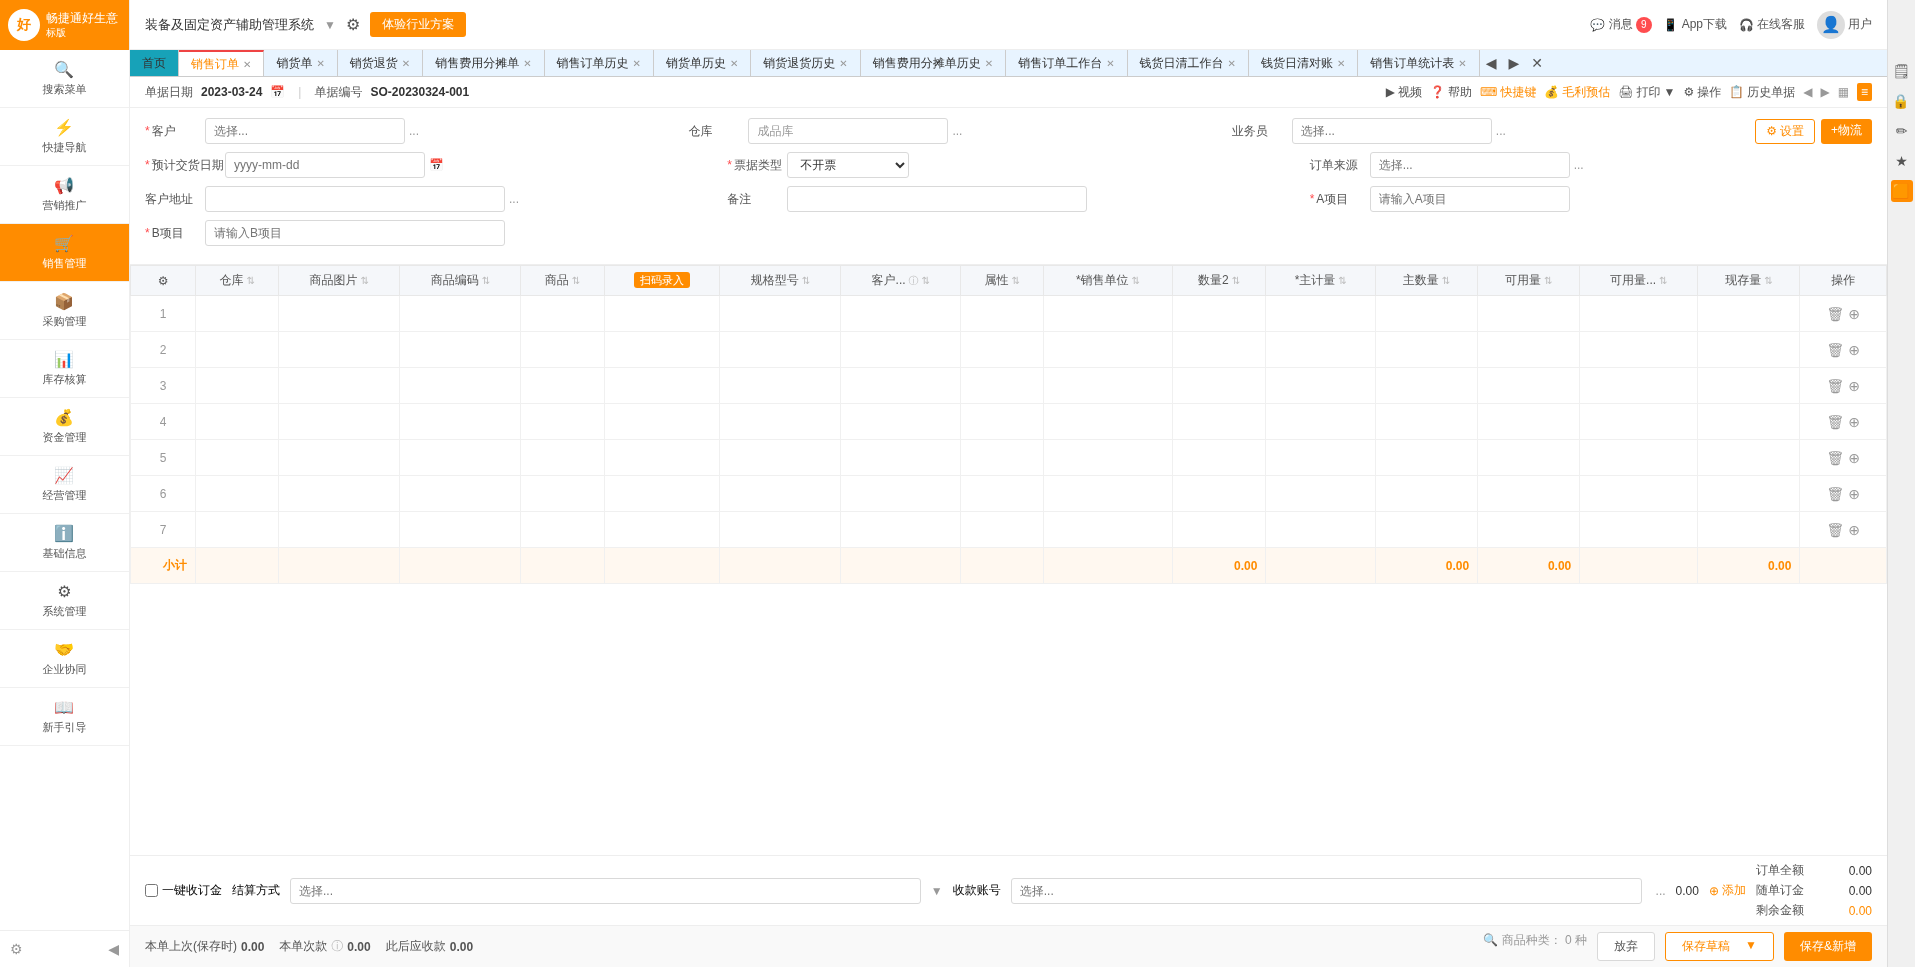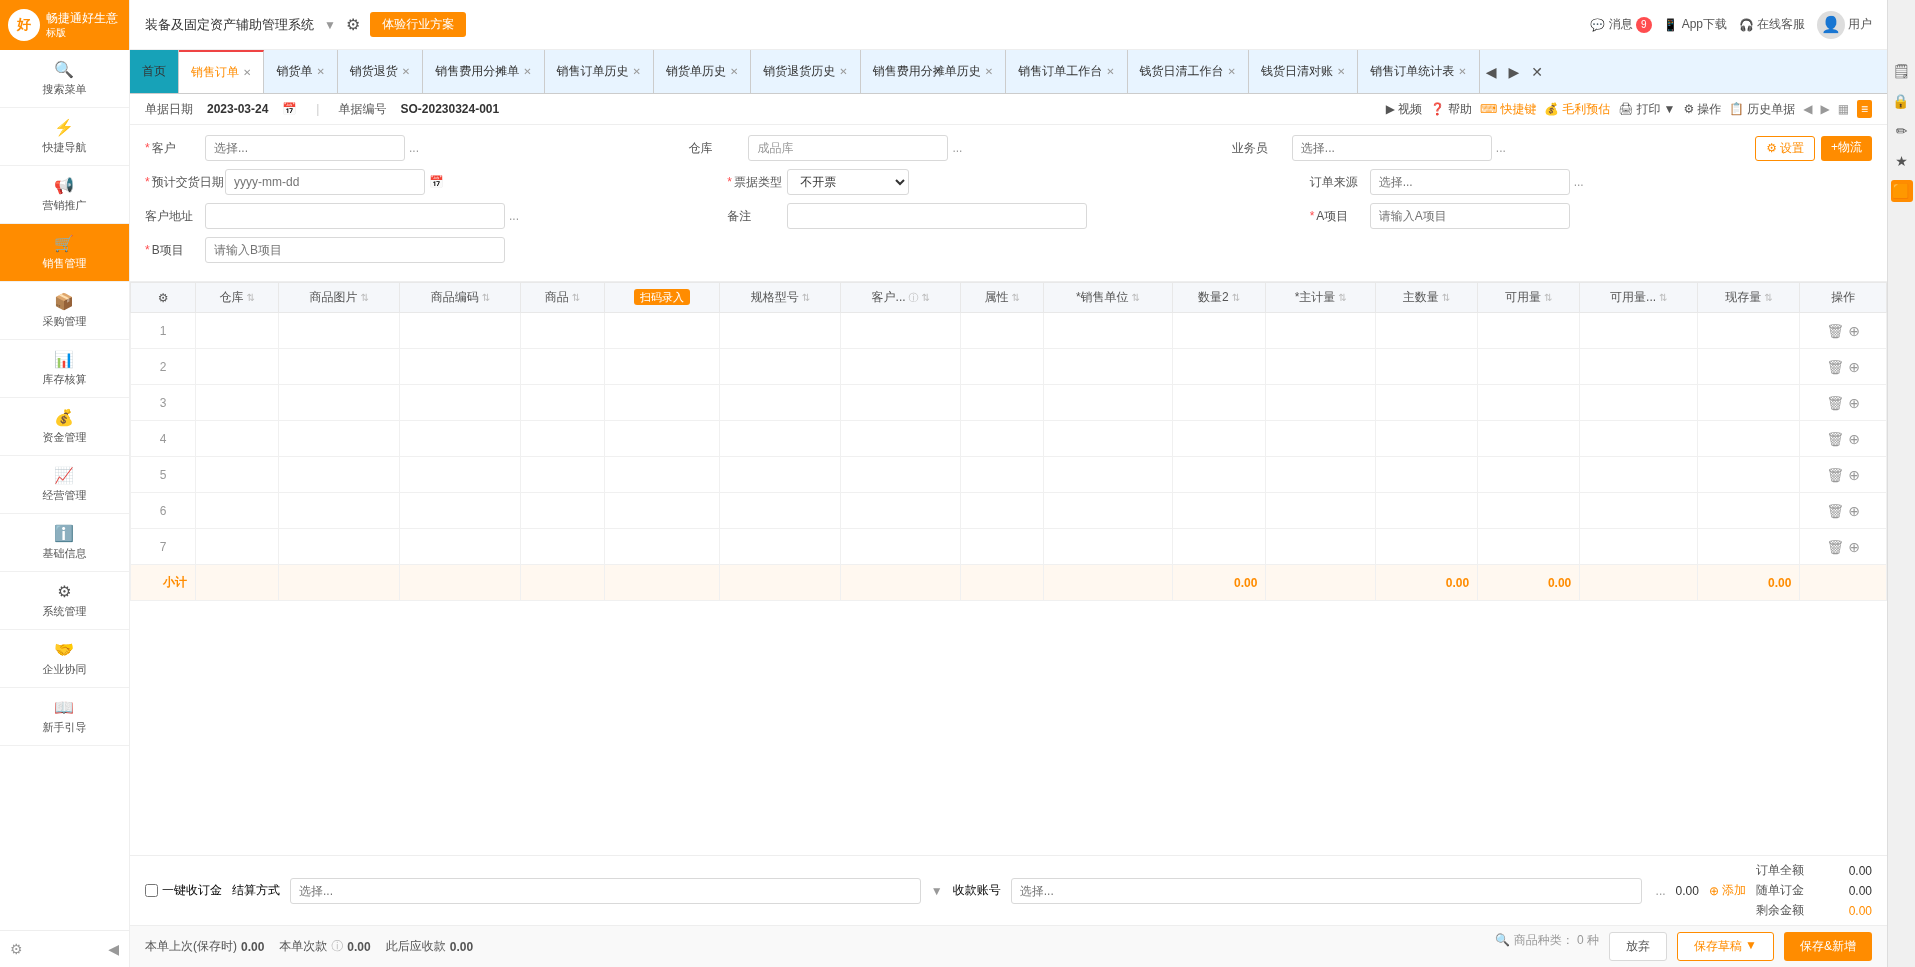--- a/index.html
+++ b/index.html
@@ -24,31 +24,31 @@
     
     .top-nav { height: 50px; background: #fff; display: flex; align-items: center; padding: 0 15px; border-bottom: 1px solid #eee; gap: 10px; flex-shrink: 0; }
     .app-title { font-size: 13px; color: #333; }
     .top-nav-actions { margin-left: auto; display: flex; align-items: center; gap: 12px; }
     .btn-orange { background: #ff8c00; color: #fff; padding: 4px 12px; border-radius: 3px; cursor: pointer; font-size: 12px; border: none; }
     .top-icon-btn { color: #555; cursor: pointer; display: flex; align-items: center; gap: 3px; font-size: 12px; }
     .badge { background: #ff4d4f; color: #fff; border-radius: 50%; width: 16px; height: 16px; display: inline-flex; align-items: center; justify-content: center; font-size: 10px; }
     .user-avatar { width: 28px; height: 28px; background: #ddd; border-radius: 50%; display: flex; align-items: center; justify-content: center; color: #999; font-size: 16px; }
 
     
-    .tab-bar { background: #e8f4ff; display: flex; align-items: center; height: 44px; border-bottom: 1px solid #ccc; overflow: hidden; flex-shrink: 0; }
+    .tab-bar { background: #e8f4ff; display: flex; align-items: center; height: 27px; border-bottom: 1px solid #ccc; overflow: hidden; flex-shrink: 0; }
     .tab-item { padding: 0 12px; height: 100%; display: flex; align-items: center; gap: 4px; cursor: pointer; border-right: 1px solid #ccc; white-space: nowrap; font-size: 12px; color: #333; flex-shrink: 0; }
     .tab-item.active { background: #fff; color: #ff8c00; border-top: 2px solid #ef4444; }
     .tab-item .close-btn { color: #999; font-size: 10px; cursor: pointer; }
     .tab-nav-btn { padding: 0 6px; cursor: pointer; color: #555; font-size: 14px; flex-shrink: 0; }
 
     
     .content { flex: 1; overflow: hidden; display: flex; flex-direction: column; background: #fff; }
 
     
-    .toolbar { padding: 6px 15px; display: flex; align-items: center; gap: 14px; border-bottom: 1px solid #eee; flex-shrink: 0; background: #fff; }
+    .toolbar { padding: 6px 15px; display: flex; align-items: center; gap: 8px; border-bottom: 1px solid #eee; flex-shrink: 0; background: #fff; }
     .toolbar-label { color: #555; }
     .toolbar-value { color: #333; font-weight: bold; }
     .toolbar-sep { color: #ccc; margin: 0 5px; }
     .toolbar-right { margin-left: auto; display: flex; align-items: center; gap: 8px; }
     .toolbar-btn { display: flex; align-items: center; gap: 3px; color: #555; cursor: pointer; font-size: 12px; }
     .toolbar-btn.orange { color: #ff8c00; }
 
     
     .form-area { padding: 10px 15px; border-bottom: 1px solid #eee; flex-shrink: 0; }
     .form-row { display: flex; align-items: center; margin-bottom: 8px; gap: 0; }
@@ -90,21 +90,21 @@
     .summary-line { display: flex; align-items: center; gap: 8px; }
     .summary-label { color: #555; }
     .summary-value { color: #ff8c00; min-width: 60px; text-align: right; }
     .summary-value.normal { color: #333; }
 
     
     .status-bar { padding: 6px 15px; border-top: 1px solid #eee; display: flex; align-items: center; gap: 15px; flex-shrink: 0; background: #f9f9f9; }
     .status-item { display: flex; align-items: center; gap: 4px; color: #555; }
     .status-actions { margin-left: auto; display: flex; gap: 10px; }
     .btn-discard { border: 1px solid #d9d9d9; background: #fff; color: #555; padding: 5px 16px; border-radius: 3px; cursor: pointer; }
-    .btn-save-draft { border: 1px solid #ff8c00; background: #fff; color: #ff8c00; padding: 5px 16px; border-radius: 3px; cursor: pointer; display: flex; align-items: flex-start; gap: 3px; }
+    .btn-save-draft { border: 1px solid #ff8c00; background: #fff; color: #ff8c00; padding: 5px 16px; border-radius: 3px; cursor: pointer; display: flex; align-items: flex-start; gap: 15px; }
     .btn-save-new { background: #ff8c00; color: #fff; padding: 5px 16px; border-radius: 3px; cursor: pointer; border: none; }
 
     
     .right-icons { width: 28px; background: #f0f0f0; display: flex; flex-direction: column; align-items: center; padding-top: 60px; gap: 8px; border-left: 1px solid #ddd; flex-shrink: 0; }
     .right-icon-btn { width: 22px; height: 22px; display: flex; align-items: center; justify-content: center; cursor: pointer; color: #555; font-size: 14px; border-radius: 3px; }
     .right-icon-btn.active { background: #ff8c00; color: #fff; }
 
     
     ::-webkit-scrollbar { width: 6px; height: 6px; }
     ::-webkit-scrollbar-thumb { background: #ccc; border-radius: 3px; }

